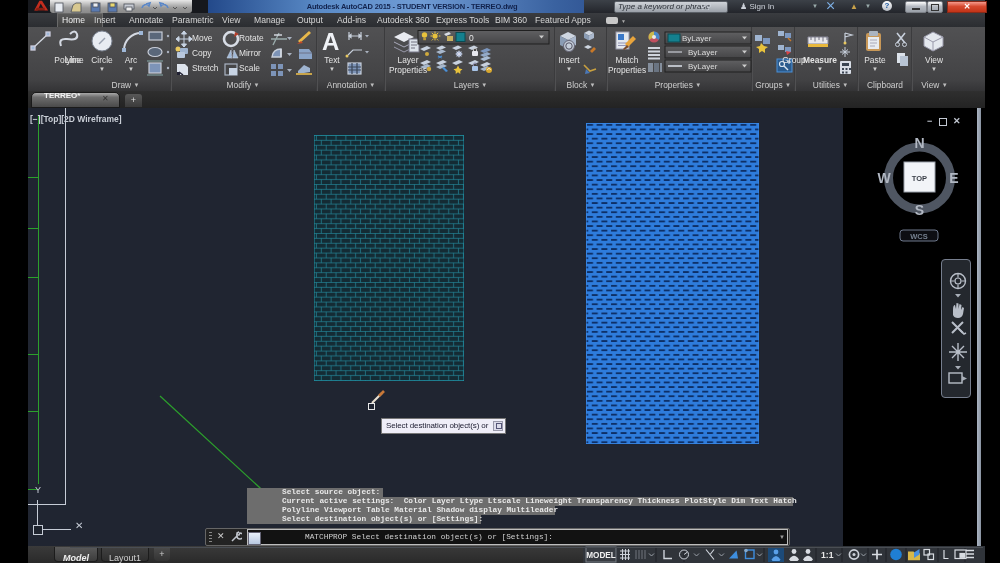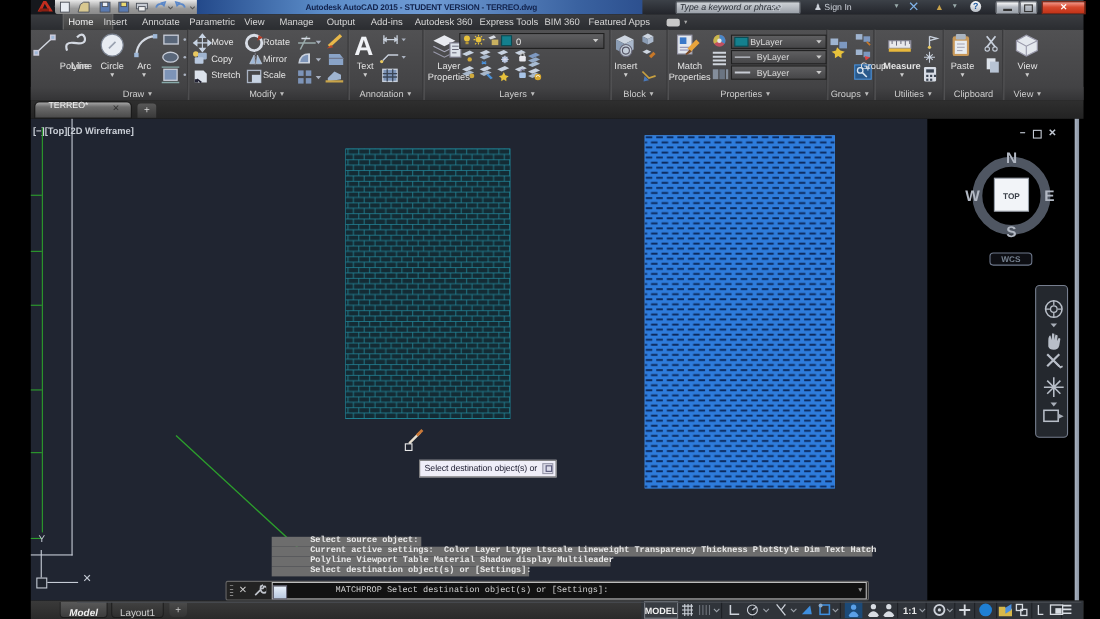--- a/index.html
+++ b/index.html
@@ -1,21 +1,21 @@
 <!DOCTYPE html>
 <html><head><meta charset="utf-8">
 <style>
 html,body{margin:0;padding:0;background:#000;}
 #stage{position:relative;width:1000px;height:563px;background:#000;overflow:hidden;
   font-family:"Liberation Sans",sans-serif;}
 .abs{position:absolute;}
 
 #titlebar{left:28px;top:0;width:957px;height:13px;background:#16181d;}
 #qat{left:22px;top:0;width:142px;height:13px;background:linear-gradient(#e8e8e8,#9a9a9a 60%,#8a8a8a);border-radius:0 0 3px 3px;}
-#bluebar{left:151px;top:0;width:408px;height:13px;background:linear-gradient(90deg,#23498a,#5b8cc8 28%,#6f9bd4 52%,#3a62a0 85%,#2c4f8e);}
+#bluebar{left:180px;top:0;width:408px;height:13px;background:linear-gradient(90deg,#23498a,#5b8cc8 28%,#6f9bd4 52%,#3a62a0 85%,#2c4f8e);}
 #titletext{left:0;top:2px;width:100%;text-align:center;font-size:7.5px;color:#12234d;font-weight:bold;letter-spacing:-0.2px;white-space:nowrap;}
 #rightbar{left:556px;top:0;width:401px;height:13px;background:linear-gradient(#3c4148,#23252b);}
 #searchbox{left:30px;top:1px;width:112px;height:10px;background:linear-gradient(#cfd3d8,#9aa0a8);border:1px solid #5a5f66;border-radius:2px;}
 #searchtxt{left:3px;top:0px;font-size:8px;font-style:italic;color:#2a2f36;white-space:nowrap;}
 .wbtn{top:1px;height:10px;border-radius:2px;border:1px solid #7b7f86;background:linear-gradient(#fdfdfd,#b5bac2 45%,#9aa0a8);}
 #closebtn{background:linear-gradient(#f59a8c,#d6492f 45%,#c23317);border:1px solid #8a2a18;color:#fff;font-size:8px;font-weight:bold;text-align:center;line-height:9px;}
 
 #tabrow{left:28px;top:13px;width:957px;height:14px;background:linear-gradient(#3a3c40,#2b2d31);}
 .rtab{top:0;height:14px;line-height:14px;font-size:8.6px;color:#d6d6d6;white-space:nowrap;}
 #hometab{left:29px;top:0;width:46px;height:14px;background:linear-gradient(#5a5a5a,#3f3f3f);border:1px solid #6a6a6a;border-bottom:none;box-sizing:border-box;}
@@ -419,21 +419,21 @@
     <div class="abs biglabel" style="left:770px;top:28px;width:44px;font-weight:bold;">Measure</div>
     <div class="abs tinydar" style="left:770px;top:39px;width:44px;">▼</div>
     <div class="abs biglabel" style="left:832px;top:28px;width:30px;">Paste</div>
     <div class="abs tinydar" style="left:832px;top:39px;width:30px;">▼</div>
     <div class="abs biglabel" style="left:892px;top:28px;width:28px;">View</div>
     <div class="abs tinydar" style="left:892px;top:39px;width:28px;">▼</div>
   </div>
 
   <div class="abs" id="filetabbar">
     <div class="abs" id="terreotab"></div>
-    <div class="abs" style="left:16px;top:0;font-size:8px;font-weight:normal;color:#f2f2f2;">TERREO*</div>
+    <div class="abs" style="left:16px;top:0;font-size:8px;font-weight:bold;color:#f2f2f2;">TERREO*</div>
     <div class="abs" style="left:74px;top:3px;font-size:8px;color:#333;">✕</div>
     <div class="abs" id="plustab">+</div>
   </div>
 
   <div class="abs" id="rightedge"></div>
   <div class="abs" id="canvas">
     <div class="abs" style="left:2px;top:6px;font-size:8.5px;font-weight:bold;color:#c9ced6;">[−][Top][2D Wireframe]</div>
 
     <div class="abs" style="left:37px;top:0;width:1px;height:397px;background:#c6ccd6;"></div>
     <div class="abs" style="left:0;top:396px;width:38px;height:1px;background:#c6ccd6;"></div>

